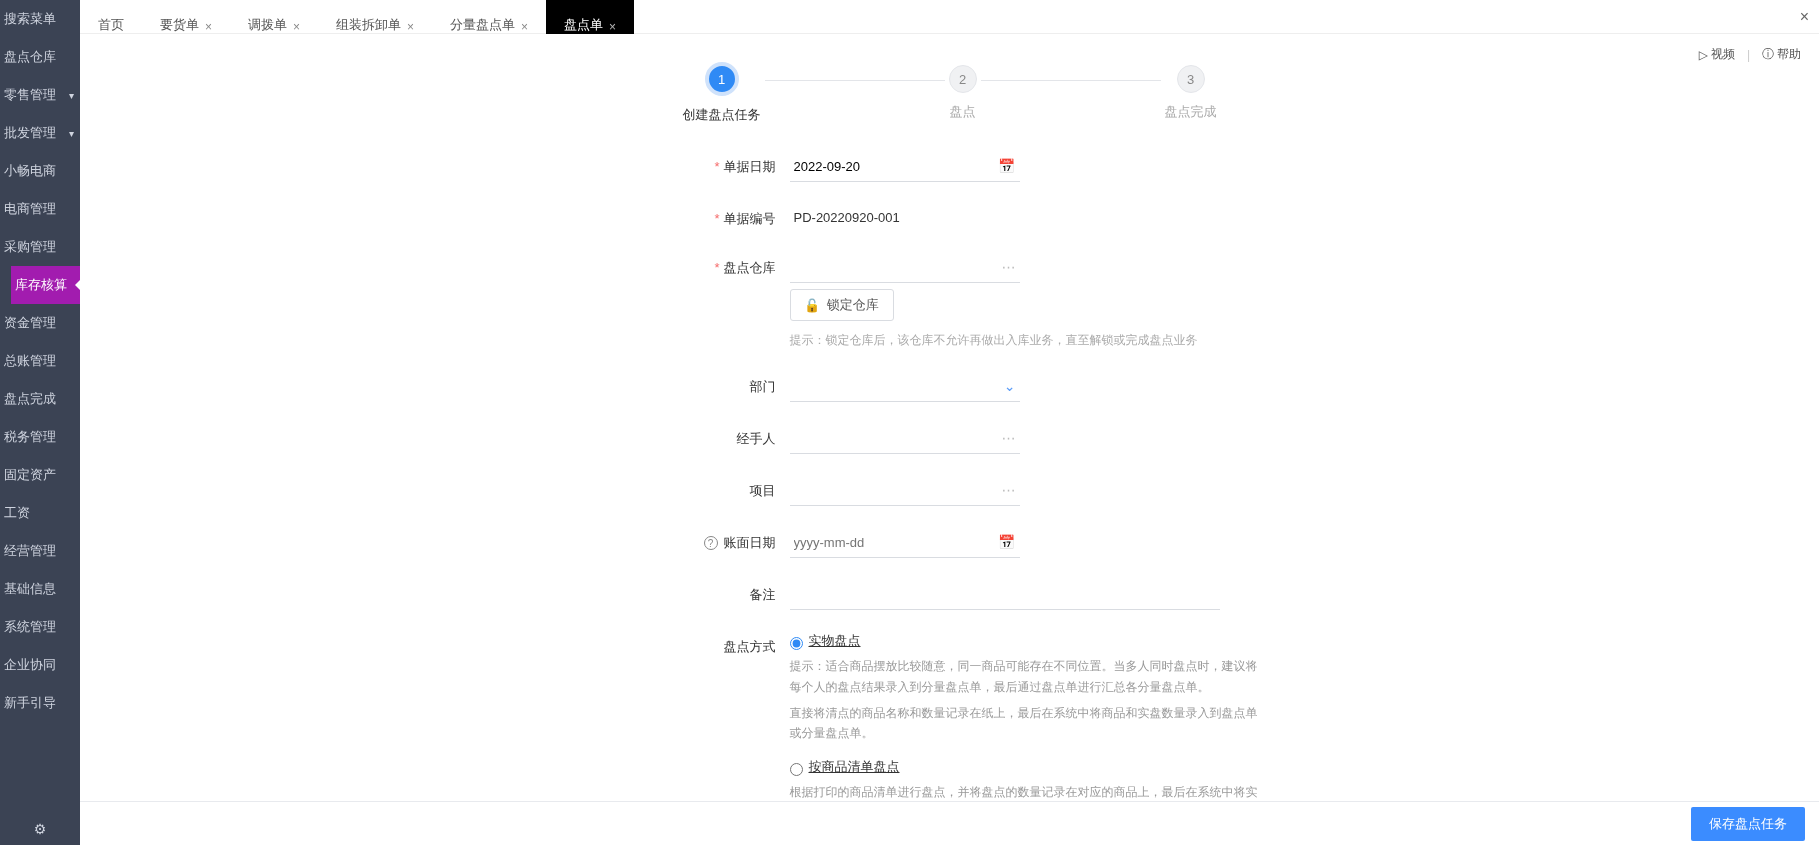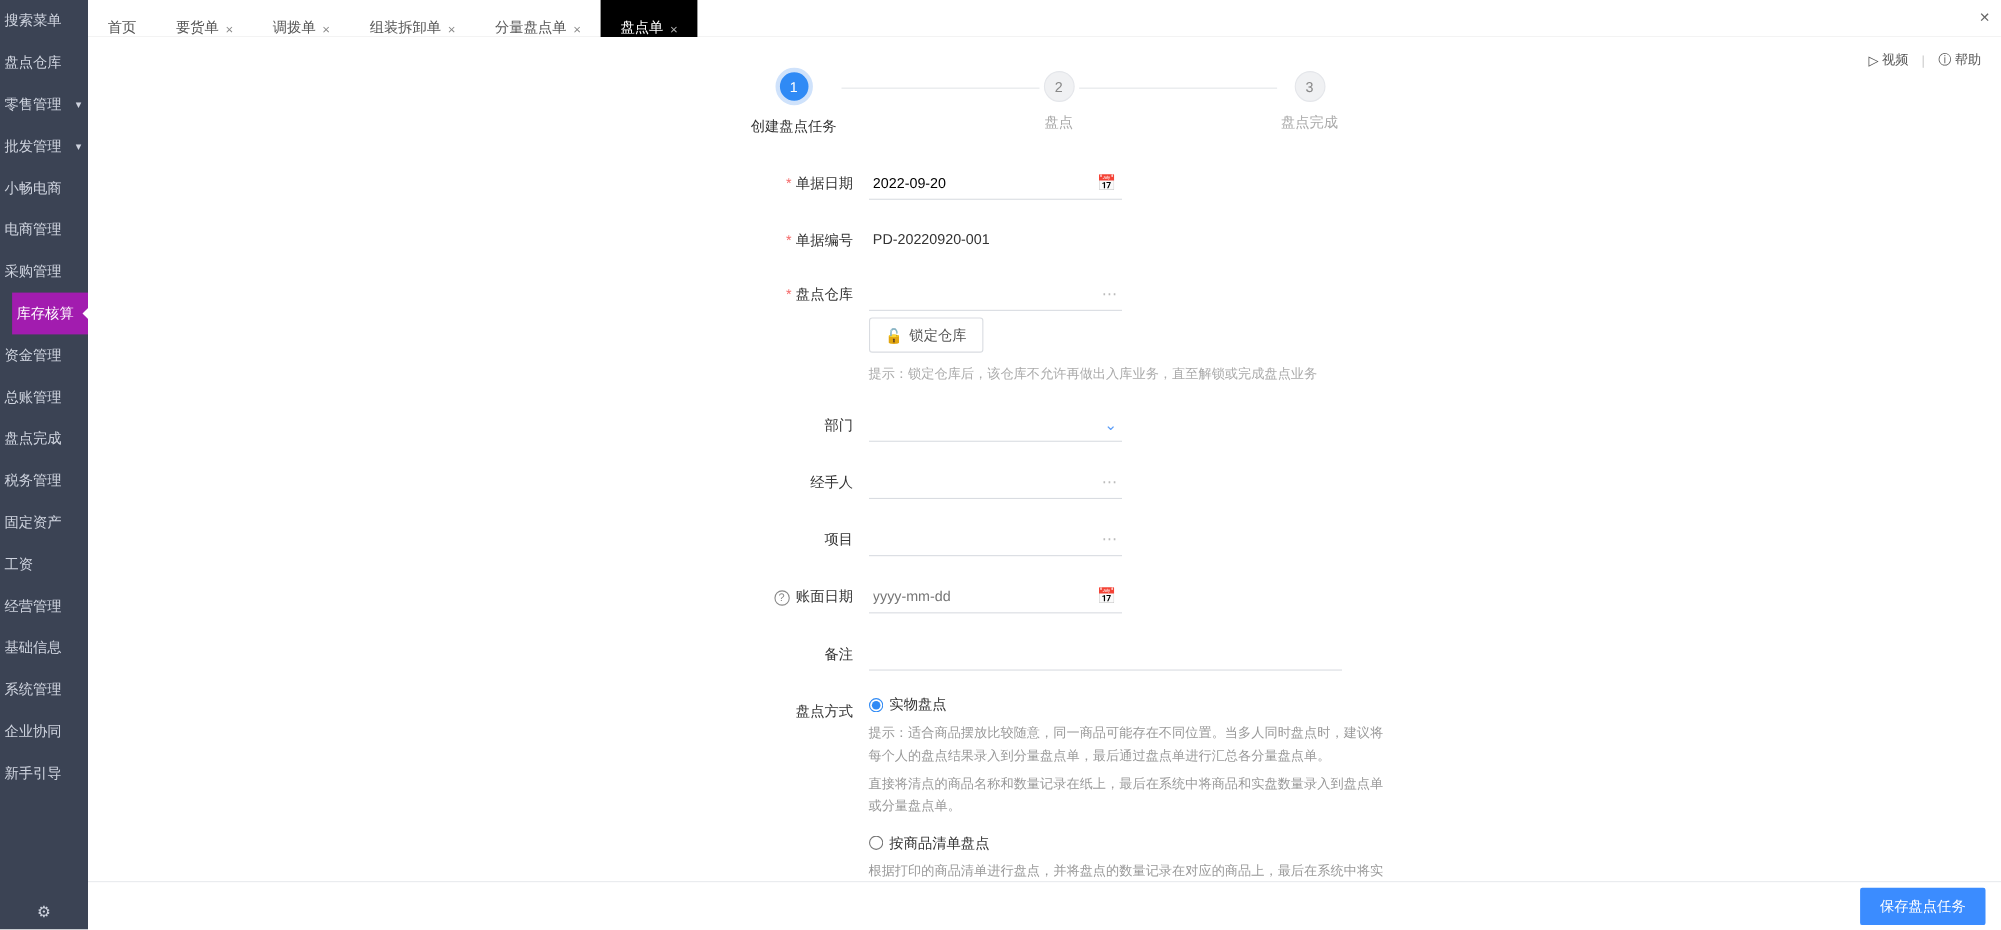--- a/index.html
+++ b/index.html
@@ -49,21 +49,21 @@
   .field { flex: 1; }
   .input { width: 230px; height: 30px; border: none; border-bottom: 1px solid #d9dce1; padding: 0 4px; font-size: 13px; outline: none; background: transparent; }
   .input-wrap { position: relative; width: 230px; display: inline-block; }
   .input-icon { position: absolute; right: 4px; top: 6px; color: #5a9cf8; font-size: 14px; cursor: pointer; }
   .input-icon.gray { color: #bbb; }
   .readonly { width: 230px; padding: 6px 4px; font-size: 13px; color: #333; }
   .lock-btn { margin-top: 0px; height: 32px; padding: 0 14px; border: 1px solid #d9dce1; background: #fff; border-radius: 3px; cursor: pointer; font-size: 13px; color: #555; display: inline-flex; align-items: center; gap: 6px; }
   .hint { color: #aaa; font-size: 12px; margin-top: 10px; line-height: 1.6; }
   .hint2 { color: #999; font-size: 12px; margin-top: 6px; line-height: 1.7; }
 
-  .radio-line { display: flex; align-items: center; gap: 6px; cursor: pointer; }
+  .radio-line { display: flex; align-items: flex-end; gap: 6px; cursor: pointer; text-decoration: underline; }
   .radio-line input { accent-color: #2f8af5; }
 
   
   .footer { position: absolute; bottom: 0; right: 0; left: 80px; height: 44px; background: #fff; border-top: 1px solid #e8eaee; display: flex; justify-content: flex-end; align-items: center; padding-right: 14px; }
   .save-btn { background: #3b8cff; color: #fff; border: none; height: 34px; padding: 0 18px; font-size: 13px; cursor: pointer; border-radius: 2px; }
 </style>
 </head>
 <body>
 
 <div class="app">

